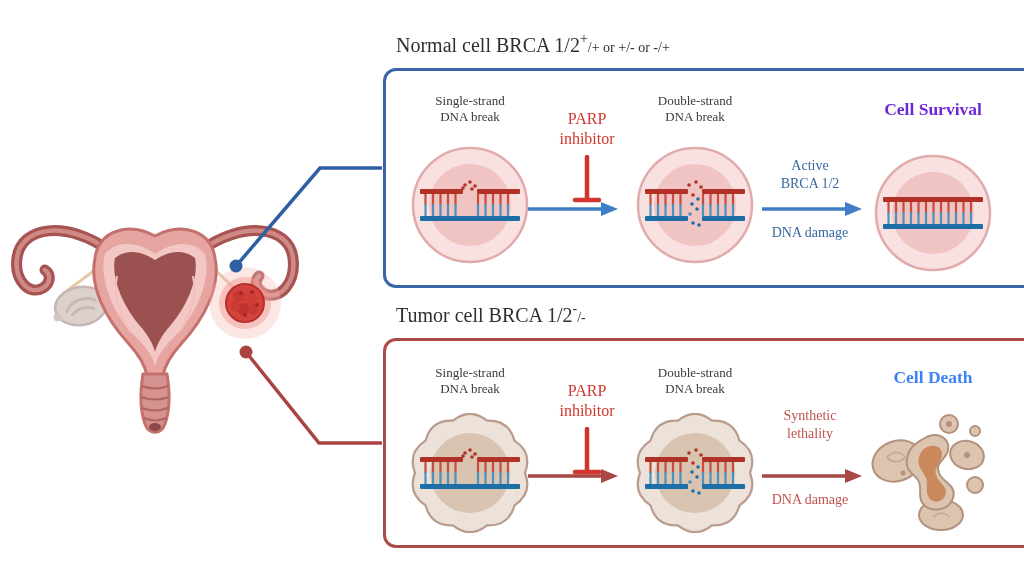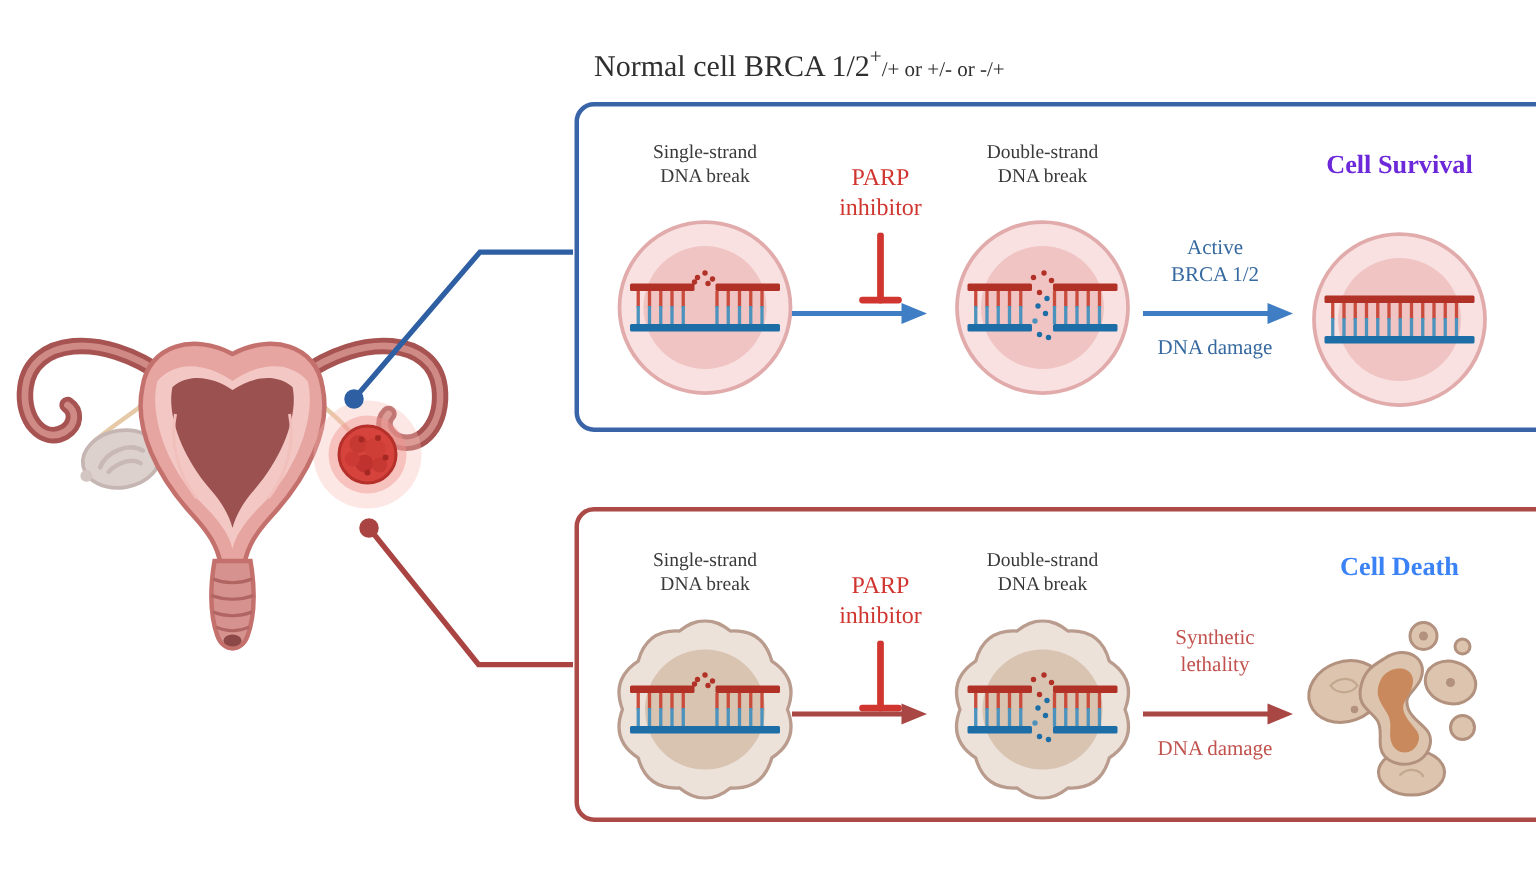--- a/index.html
+++ b/index.html
@@ -203,20 +203,23 @@
     </g>
     <g>
       <path d="M246,352 L319,443 L382,443" fill="none" stroke="#a94442" stroke-width="3.5"></path>
       <circle cx="246" cy="352" r="6.5" fill="#a94442"></circle>
     </g>
   </svg>
 
   <div class="title title-normal">
     <span>Normal cell BRCA 1/2</span><sup>+</sup><span class="rest">/+ or +/- or -/+</span>
   </div>
+  <div class="title title-tumor">
+    <span>Tumor cell BRCA 1/2</span><sup>-</sup><span class="rest">/-</span>
+  </div>
 
   <div class="box box-normal">
     <div class="lbl" style="left:14px;top:22px;width:140px;">Single-strand
 DNA break</div>
     <svg class="cell" style="left:24px;top:74px;" width="120" height="120" viewBox="0 0 120 120">
       <g transform="translate(60,60)">
           <use href="#cell-normal"></use>
         </g>
       <g transform="translate(8,37)">
           <use href="#dna-ssb"></use>
@@ -284,21 +287,21 @@
     <div class="lbl" style="left:239px;top:24px;width:140px;">Double-strand
 DNA break</div>
     <svg class="cell" style="left:249px;top:72px;" width="120" height="120" viewBox="0 0 120 120">
       <g transform="translate(60,60)">
           <use href="#cell-tumor"></use>
         </g>
       <g transform="translate(8,37)">
           <use href="#dna-dsb"></use>
         </g>
     </svg>
-    <div class="lbl lbl-red" style="left:362px;top:76px;width:124px;">Synthetic
+    <div class="lbl lbl-red" style="left:362px;top:66px;width:124px;">Synthetic
 lethality</div>
     <svg class="arrow arrow-red" style="left:375px;top:126px;" width="102" height="18" viewBox="0 0 102 18">
       <line x1="1" y1="9" x2="86" y2="9"></line>
         <polygon points="84,2 101,9 84,16"></polygon>
     </svg>
     <div class="lbl lbl-red" style="left:362px;top:150px;width:124px;text-align:center;">DNA damage</div>
     <div class="lbl lbl-outcome lbl-death" style="left:465px;top:26px;width:164px;">Cell Death</div>
     <svg class="dead" style="left:481px;top:64px;" width="132" height="132" viewBox="-66 -66 132 132">
       <use href="#dead-cell-def"></use>
     </svg>

